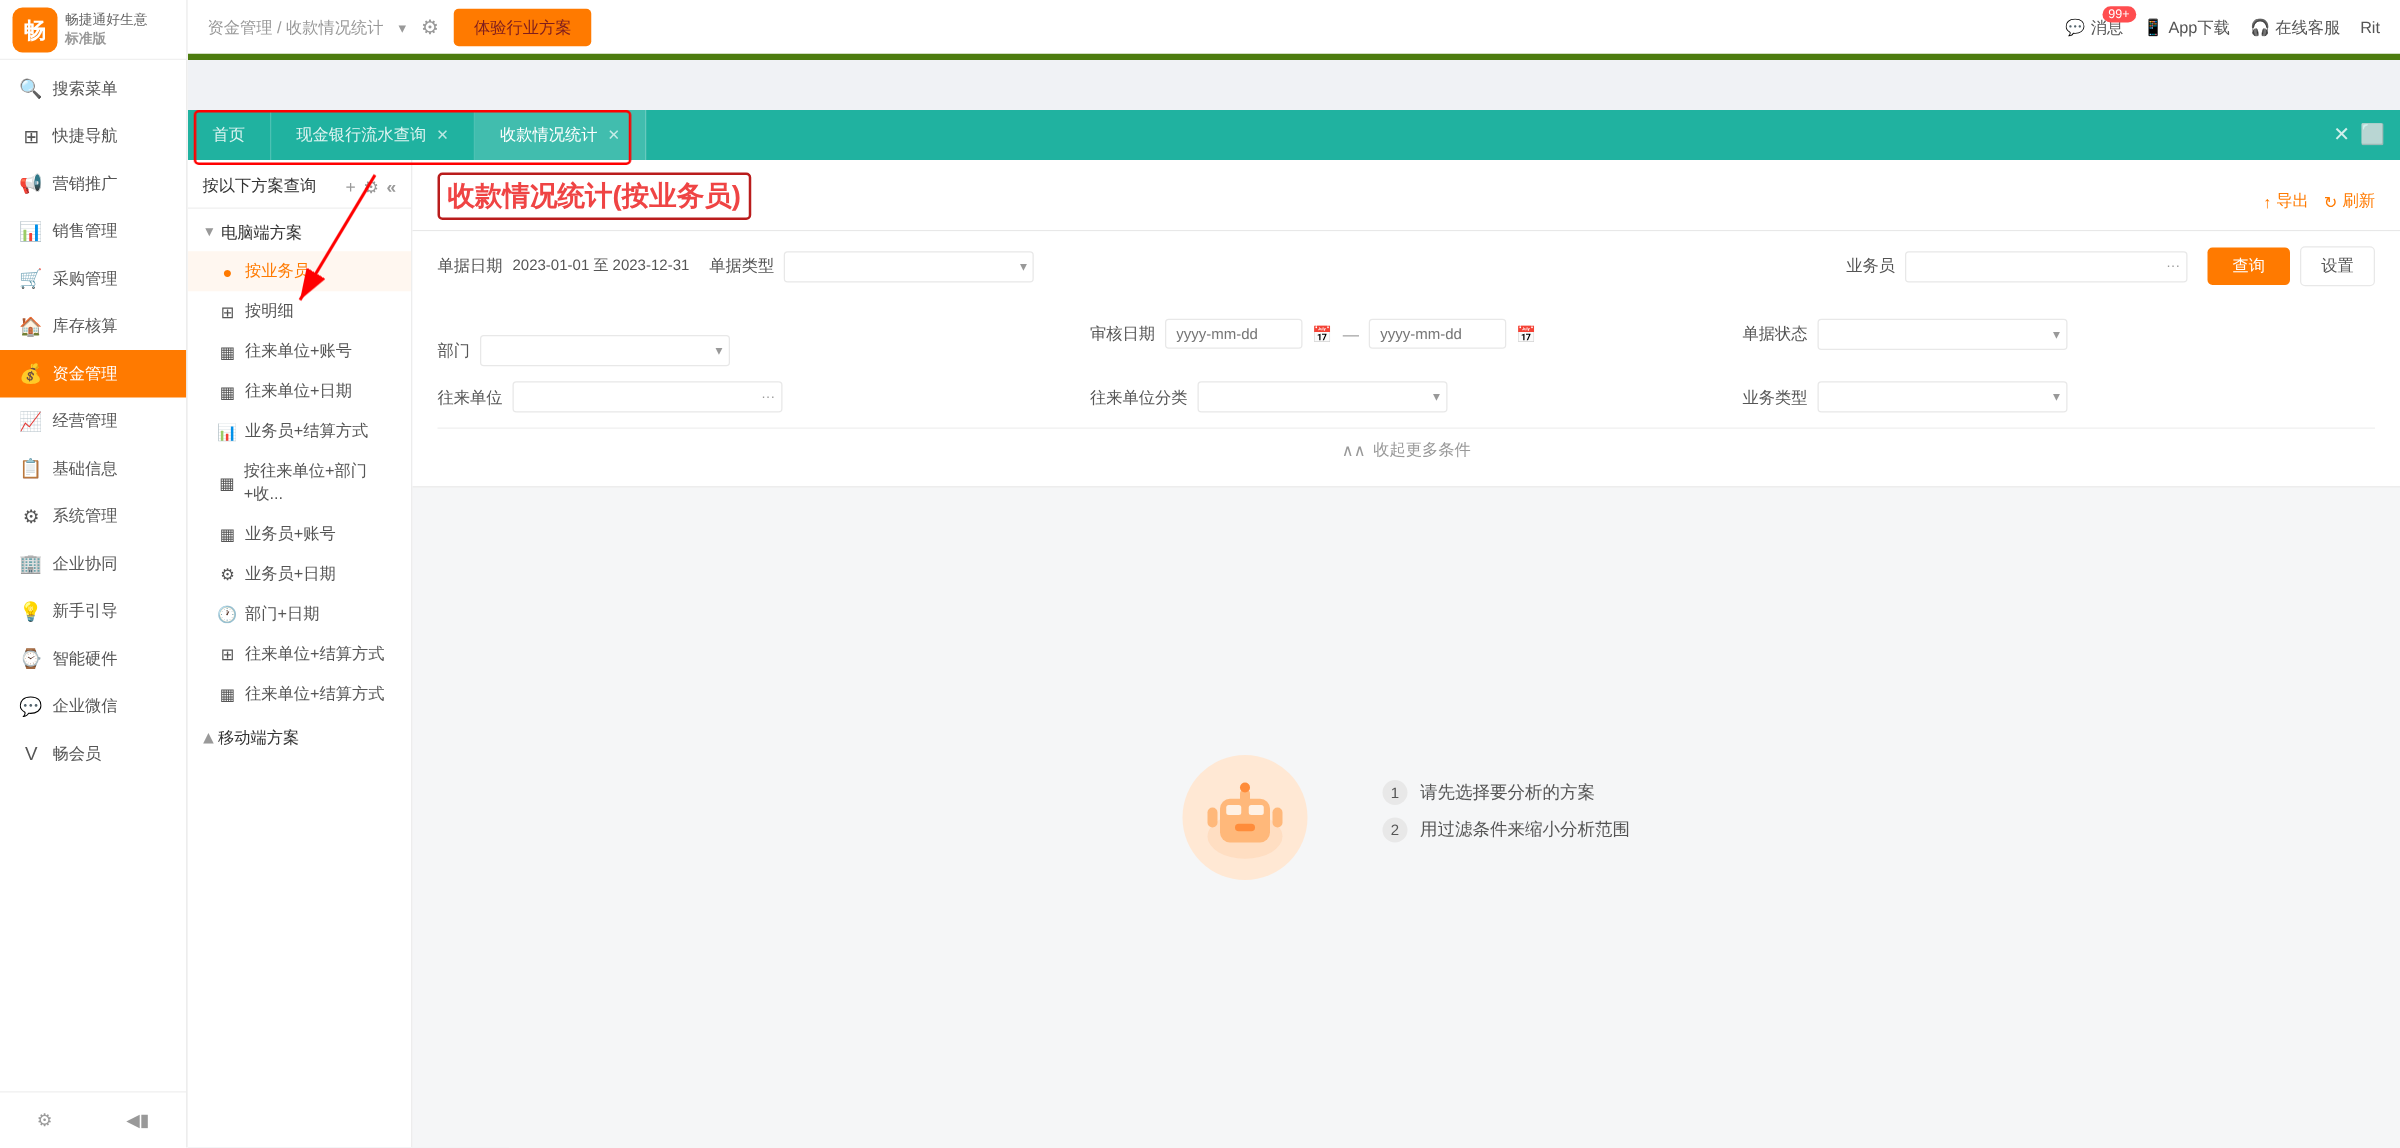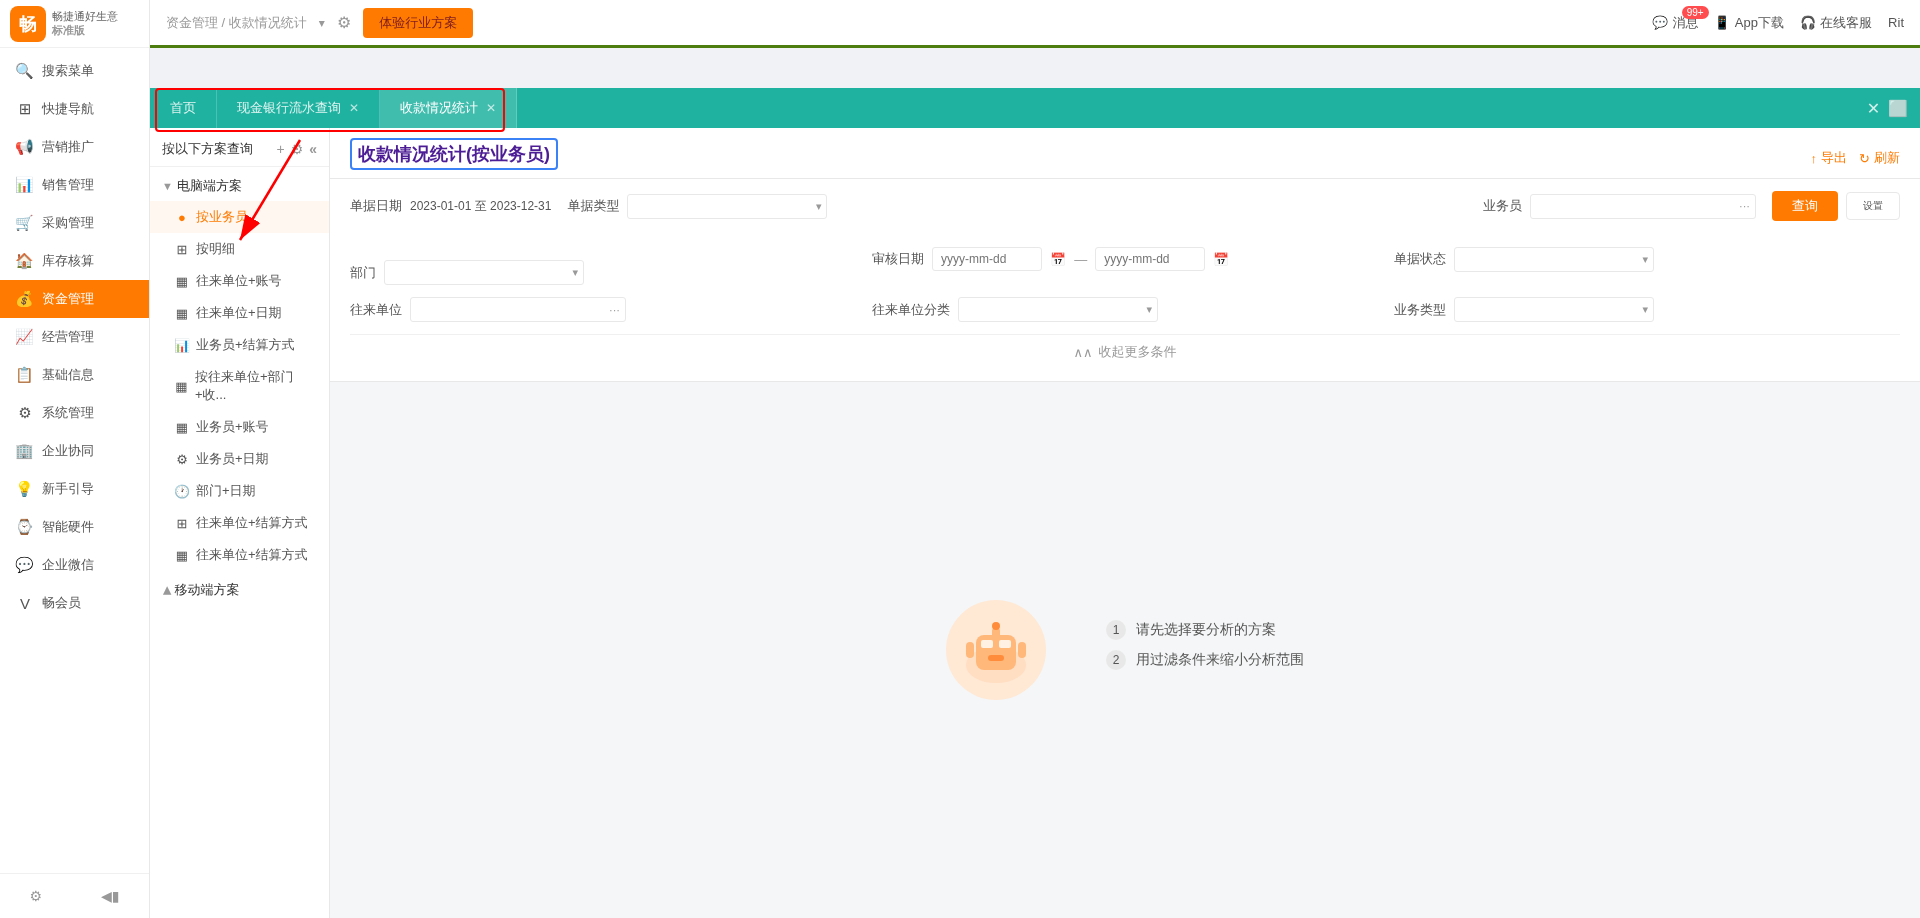--- a/index.html
+++ b/index.html
@@ -34,21 +34,21 @@
       border-top: 1px solid #f0f0f0; padding: 8px 0;
       display: flex; align-items: center; justify-content: space-around;
     }
     .sidebar-bottom-btn { cursor: pointer; color: #999; font-size: 14px; padding: 6px; }
 
     
     .main { margin-left: 150px; height: 918px; display: flex; flex-direction: column; }
 
     
     .topbar {
-      height: 48px; background: #fff; border-bottom: 3px solid #4d7c0f;
+      height: 48px; background: #fff; border-bottom: 5px solid #4d7c0f;
       display: flex; align-items: center; padding: 0 16px;
       justify-content: space-between;
     }
     .topbar-left { display: flex; align-items: center; gap: 12px; }
     .topbar-breadcrumb { color: #999; font-size: 13px; }
     .topbar-dropdown { color: #999; cursor: pointer; font-size: 12px; }
     .topbar-gear { color: #999; cursor: pointer; font-size: 16px; }
     .topbar-trial-btn {
       background: #ff7a00; color: #7f1d1d; border: none; border-radius: 4px;
       padding: 6px 16px; cursor: pointer; font-size: 13px;
@@ -112,31 +112,31 @@
     
     .right-panel { flex: 1; display: flex; flex-direction: column; background: #f5f6f7; }
 
     
     .page-header {
       background: #fff; padding: 10px 20px 0;
       display: flex; align-items: center; justify-content: space-between;
       border-bottom: 1px solid #e8e8e8;
     }
     .page-title {
-      font-size: 18px; font-weight: 600; color: #4c1d95;
-      border: 2px solid #3b82f6; border-radius: 4px; padding: 2px 6px;
+      font-size: 22px; font-weight: 600; color: #ef4444;
+      border: 2px solid #b91c1c; border-radius: 4px; padding: 2px 6px;
       display: inline-block; margin-bottom: 8px;
     }
     .page-header-actions { display: flex; gap: 12px; align-items: center; color: #ff7a00; font-size: 13px; }
     .page-header-action { cursor: pointer; display: flex; align-items: center; gap: 4px; }
 
     
     .filter-area { background: #fff; padding: 12px 20px; border-bottom: 1px solid #e8e8e8; }
     .filter-row { display: flex; align-items: center; gap: 16px; margin-bottom: 12px; flex-wrap: wrap; }
-    .filter-item { display: flex; align-items: center; gap: 8px; }
+    .filter-item { display: flex; align-items: flex-start; gap: 8px; }
     .filter-label { color: #555; font-size: 13px; white-space: nowrap; }
     .filter-date-group { display: flex; align-items: center; gap: 4px; }
     .date-btn {
       padding: 3px 8px; border: 1px solid #e8e8e8; border-radius: 3px;
       background: #fff; color: #555; font-size: 12px; cursor: pointer;
     }
     .date-btn.active { background: #ff7a00; color: #fff; border-color: #ff7a00; }
     .date-range { color: #555; font-size: 12px; }
     .filter-select {
       border: 1px solid #e8e8e8; border-radius: 3px; padding: 4px 24px 4px 8px;
@@ -149,21 +149,21 @@
       border: 1px solid #e8e8e8; border-radius: 3px; padding: 4px 8px;
       font-size: 12px; color: #999; width: 110px;
     }
     .date-sep { color: #999; }
     .btn-query {
       background: #ff7a00; color: #fff; border: none; border-radius: 4px;
       padding: 6px 20px; cursor: pointer; font-size: 13px;
     }
     .btn-settings {
       background: #fff; color: #555; border: 1px solid #e8e8e8; border-radius: 4px;
-      padding: 6px 16px; cursor: pointer; font-size: 10px;
+      padding: 6px 16px; cursor: pointer; font-size: 13px;
     }
     .collapse-bar {
       display: flex; align-items: center; justify-content: center;
       padding: 8px; color: #999; font-size: 13px; cursor: pointer;
       background: #fff; border-top: 1px solid #f0f0f0;
     }
 
     
     .empty-state {
       flex: 1; display: flex; flex-direction: column; align-items: center;

